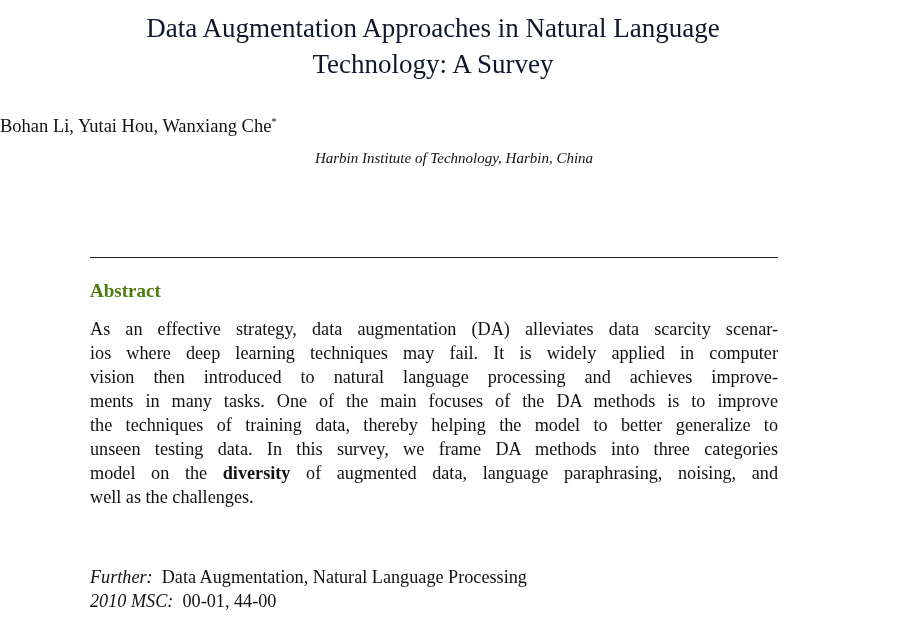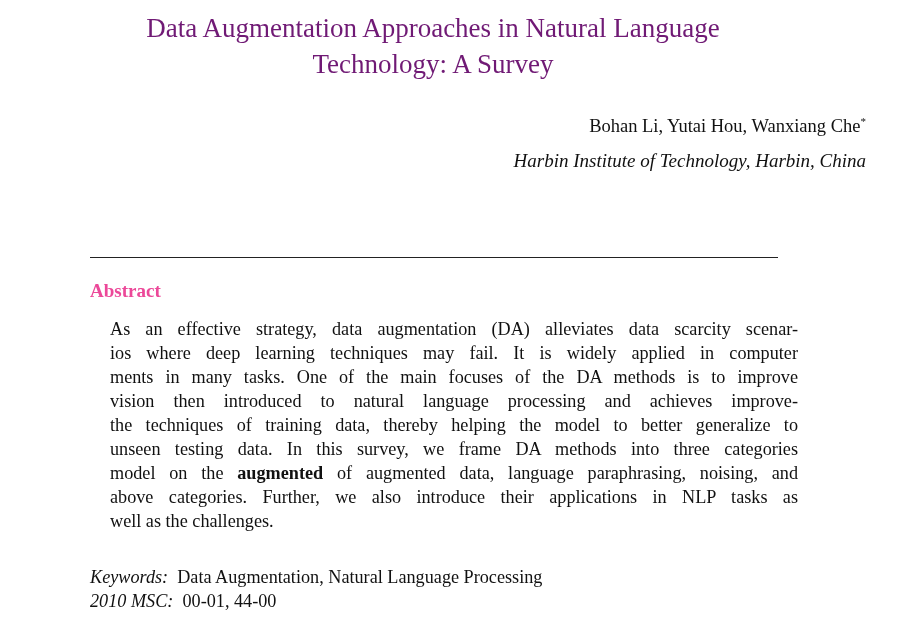--- a/index.html
+++ b/index.html
@@ -1,23 +1,23 @@
 <!DOCTYPE html>
 <html><head>
 <meta charset="utf-8">
 <style>
   html, body { margin:0; padding:0; background:#ffffff; }
   body { width:923px; height:629px; position:relative; overflow:hidden; color:#111; font-family:"DejaVu Serif","Liberation Serif",serif; }
-  .title { position:absolute; left:0; width:866px; top:10px; text-align:center; font-family:"Liberation Serif",serif; font-size:27px; line-height:36px; color:#701a75; }
-  .authors { position:absolute; left:0; width:866px; top:115px; text-align:right; font-family:"Liberation Serif",serif; font-size:18.5px; color:#111; }
+  .title { position:absolute; left:0; width:866px; top:10px; text-align:center; font-family:"Liberation Serif",serif; font-size:27px; line-height:36px; color:#0f172a; }
+  .authors { position:absolute; left:0; width:866px; top:115px; text-align:left; font-family:"Liberation Serif",serif; font-size:18.5px; color:#111; }
   .authors sup { font-size:11px; }
-  .affil { position:absolute; left:0; width:866px; top:150px; text-align:right; font-family:"Liberation Serif",serif; font-style:italic; font-size:19px; color:#111; }
+  .affil { position:absolute; left:0; width:866px; top:150px; text-align:center; font-family:"Liberation Serif",serif; font-style:italic; font-size:15px; color:#111;padding-left:21px; }
   .rule { position:absolute; left:90px; width:688px; top:257px; height:1px; background:#222; }
-  .abs-head { position:absolute; left:90px; top:280px; font-family:"Liberation Serif",serif; font-weight:bold; font-size:19px; color:#ec4899; }
-  .abs-body { position:absolute; left:90px; top:317px; width:688px; font-family:"Liberation Serif",serif; font-size:18.2px; line-height:24px; text-align:justify; color:#111;margin-left:20px; }
+  .abs-head { position:absolute; left:90px; top:280px; font-family:"Liberation Serif",serif; font-weight:bold; font-size:19px; color:#4d7c0f; }
+  .abs-body { position:absolute; left:90px; top:317px; width:688px; font-family:"Liberation Serif",serif; font-size:18.2px; line-height:24px; text-align:justify; color:#111; }
   .abs-line { display:block; text-align:justify; text-align-last:justify; white-space:nowrap; }
   .abs-line.last { text-align-last:left; }
   .kw { position:absolute; left:90px; font-family:"Liberation Serif",serif; font-size:18.2px; color:#111; }
   .kw .lbl { font-style:italic; }
   .kw1 { top:567px; }
   .kw2 { top:591px; }
 </style>
 </head>
 <body>
 
@@ -32,27 +32,26 @@
 
 <div class="affil">Harbin Institute of Technology, Harbin, China</div>
 
 <div class="rule"></div>
 
 <div class="abs-head">Abstract</div>
 
 <div class="abs-body">
   <span class="abs-line">As an effective strategy, data augmentation (DA) alleviates data scarcity scenar-</span>
   <span class="abs-line">ios where deep learning techniques may fail.  It is widely applied in computer</span>
+  <span class="abs-line">vision then introduced to natural language processing and achieves improve-</span>
   <span class="abs-line">ments in many tasks.  One of the main focuses of the DA methods is to improve</span>
-  <span class="abs-line">vision then introduced to natural language processing and achieves improve-</span>
   <span class="abs-line">the techniques of training data, thereby helping the model to better generalize to</span>
   <span class="abs-line">unseen testing data.  In this survey, we frame DA methods into three categories</span>
-  <span class="abs-line"><span>model on the </span><b>augmented</b><span> of augmented data, language paraphrasing, noising, and</span></span>
-  <span class="abs-line">above categories.  Further, we also introduce their applications in NLP tasks as</span>
+  <span class="abs-line"><span>model on the </span><b>diversity</b><span> of augmented data, language paraphrasing, noising, and</span></span>
   <span class="abs-line last">well as the challenges.</span>
 </div>
 
 <div class="kw kw1">
-  <span class="lbl">Keywords:</span>&nbsp;&nbsp;<span>Data Augmentation, Natural Language Processing</span>
+  <span class="lbl">Further:</span>&nbsp;&nbsp;<span>Data Augmentation, Natural Language Processing</span>
 </div>
 <div class="kw kw2">
   <span class="lbl">2010 MSC:</span>&nbsp;&nbsp;<span>00-01, 44-00</span>
 </div>
 
 </body></html>

